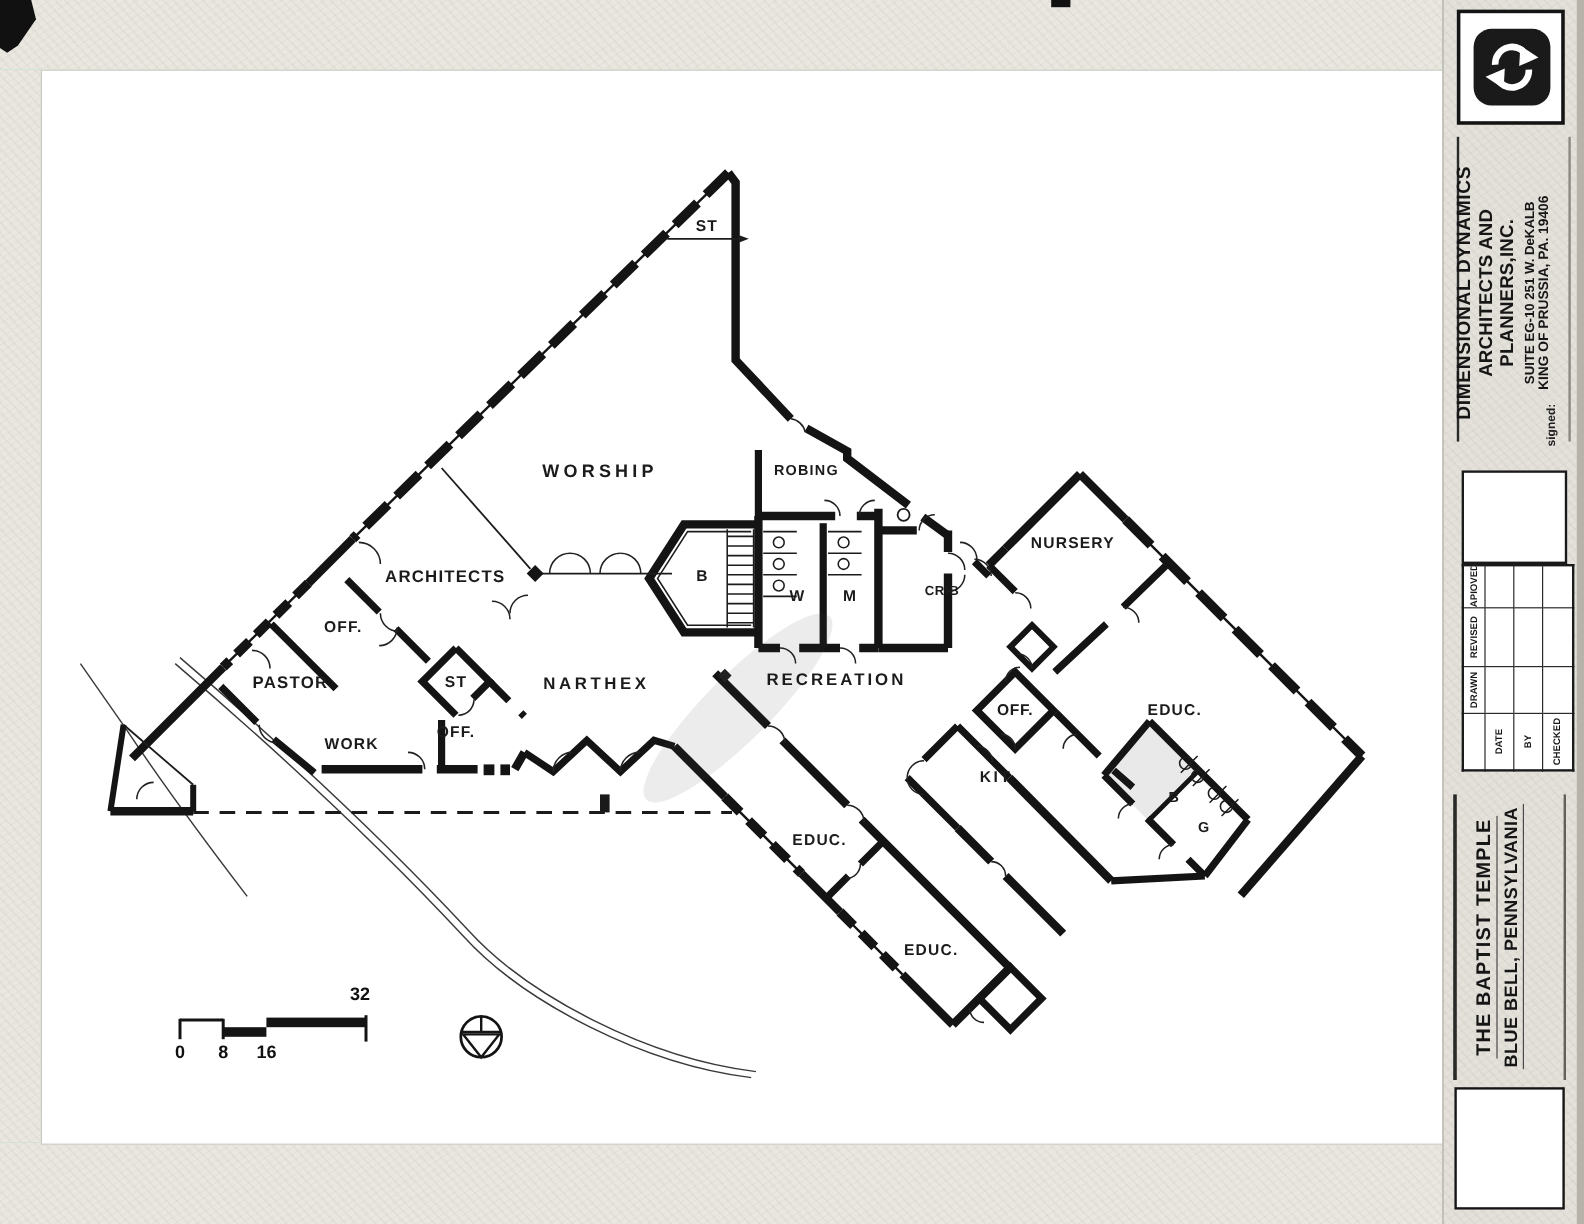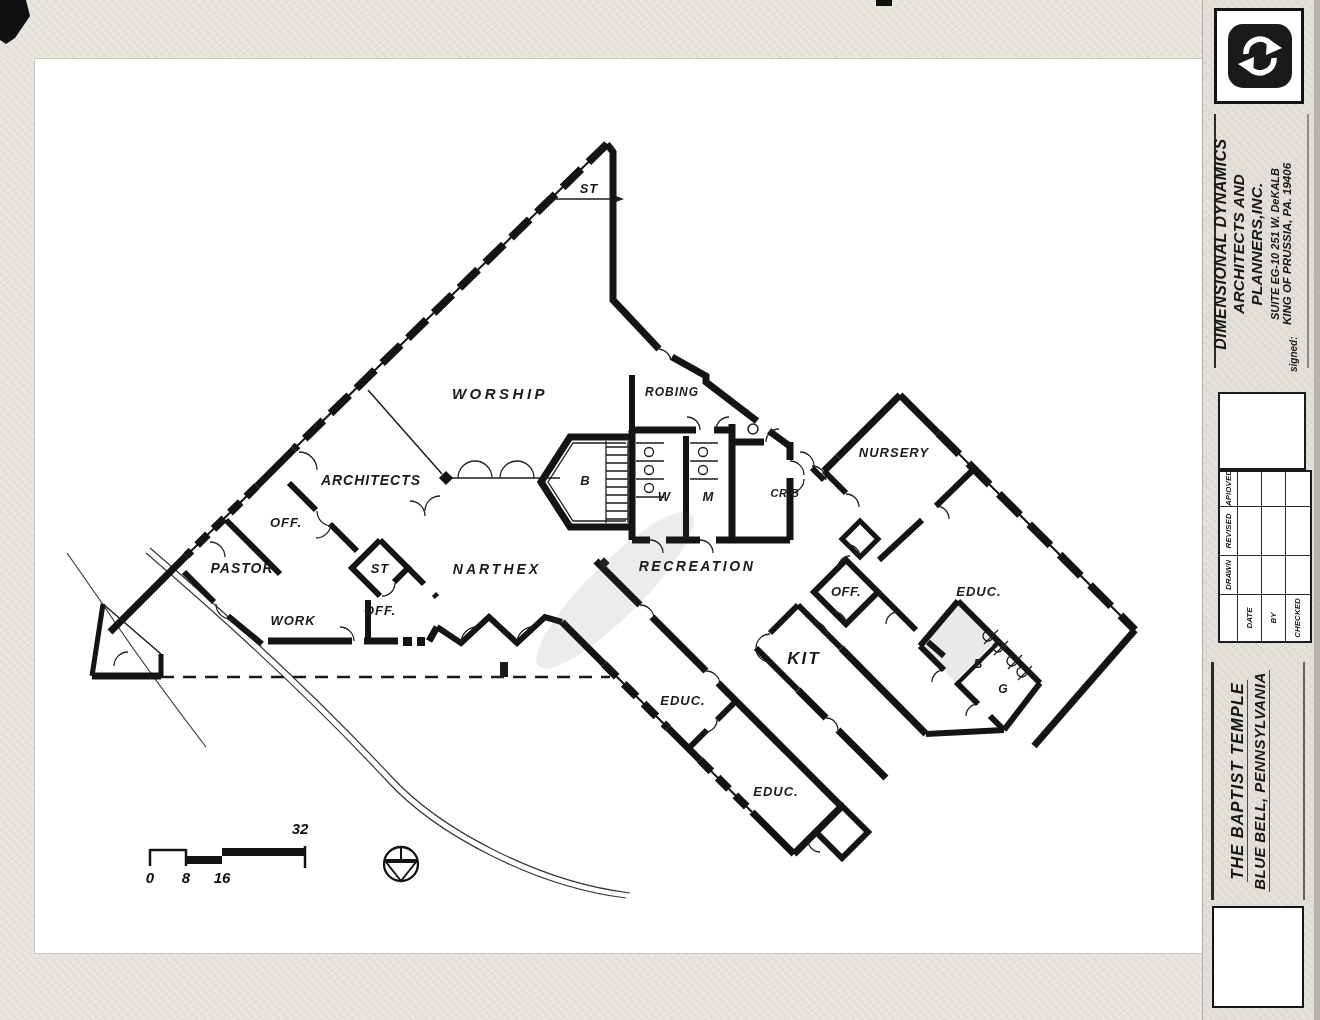--- a/index.html
+++ b/index.html
@@ -1,18 +1,18 @@
 <!DOCTYPE html>
 <html><head>
 <meta charset="utf-8">
 <style>
   html,body{margin:0;padding:0;background:#fff;}
   body{width:1320px;height:1020px;position:relative;overflow:hidden;
        font-family:"Liberation Sans", sans-serif;color:#161616;}
-  .sheet{position:absolute;inset:0;background:#86efac;font-style:italic;}
+  .sheet{position:absolute;inset:0;background:#86efac;}
   
   .margin{position:absolute;background:#eae7e1;}
   .margin.noise, .titlecol{background-image:repeating-linear-gradient(47deg, rgba(60,55,45,.035) 0 2px, transparent 2px 6px),
     repeating-linear-gradient(-33deg, rgba(60,55,45,.03) 0 1px, transparent 1px 5px);}
   .draw-area{position:absolute;left:34px;top:58px;width:1168px;height:894px;background:#ffffff;
              border:1px solid #cdc9c2;}
   .plan-svg{position:absolute;left:0;top:0;}
   
   .room-label{position:absolute;transform:translate(-50%,-50%);font-weight:700;white-space:nowrap;color:#1b1b1b;}
   
@@ -281,21 +281,21 @@
       <div class="room-label" style="left: 380px; top: 568px; font-size: 13px; letter-spacing: 1px;">ST</div>
       <div class="room-label" style="left: 380px; top: 610px; font-size: 13px; letter-spacing: 1px;">OFF.</div>
       <div class="room-label" style="left: 497px; top: 569px; font-size: 14px; letter-spacing: 3px;">NARTHEX</div>
       <div class="room-label" style="left: 585px; top: 480px; font-size: 13px; letter-spacing: 0px;">B</div>
       <div class="room-label" style="left: 664px; top: 496px; font-size: 13px; letter-spacing: 0px;">W</div>
       <div class="room-label" style="left: 708px; top: 496px; font-size: 13px; letter-spacing: 0px;">M</div>
       <div class="room-label" style="left: 785px; top: 493px; font-size: 11px; letter-spacing: 0.5px;">CRIB</div>
       <div class="room-label" style="left: 685px; top: 566px; font-size: 14px; letter-spacing: 2.5px; padding-left: 24px;">RECREATION</div>
       <div class="room-label" style="left: 894px; top: 452px; font-size: 13px; letter-spacing: 1px;">NURSERY</div>
       <div class="room-label" style="left: 846px; top: 591px; font-size: 13px; letter-spacing: 0.5px;">OFF.</div>
-      <div class="room-label" style="left: 804px; top: 647px; font-size: 17px; letter-spacing: 2px; margin-top: 12px;">KIT</div>
+      <div class="room-label" style="left: 830px; top: 647px; font-size: 13px; letter-spacing: 2px;">KIT</div>
       <div class="room-label" style="left: 979px; top: 591px; font-size: 13px; letter-spacing: 1px;">EDUC.</div>
       <div class="room-label" style="left: 978px; top: 664px; font-size: 12px; letter-spacing: 0px;">B</div>
       <div class="room-label" style="left: 1003px; top: 689px; font-size: 12px; letter-spacing: 0px;">G</div>
       <div class="room-label" style="left: 683px; top: 700px; font-size: 13px; letter-spacing: 1px;">EDUC.</div>
       <div class="room-label" style="left: 776px; top: 791px; font-size: 13px; letter-spacing: 1px;">EDUC.</div>
     </div>
 
   <div id="scale-ticks">
       <span class="scale-tick" style="left: 150px; top: 869px;">0</span>
       <span class="scale-tick" style="left: 186px; top: 869px;">8</span>

